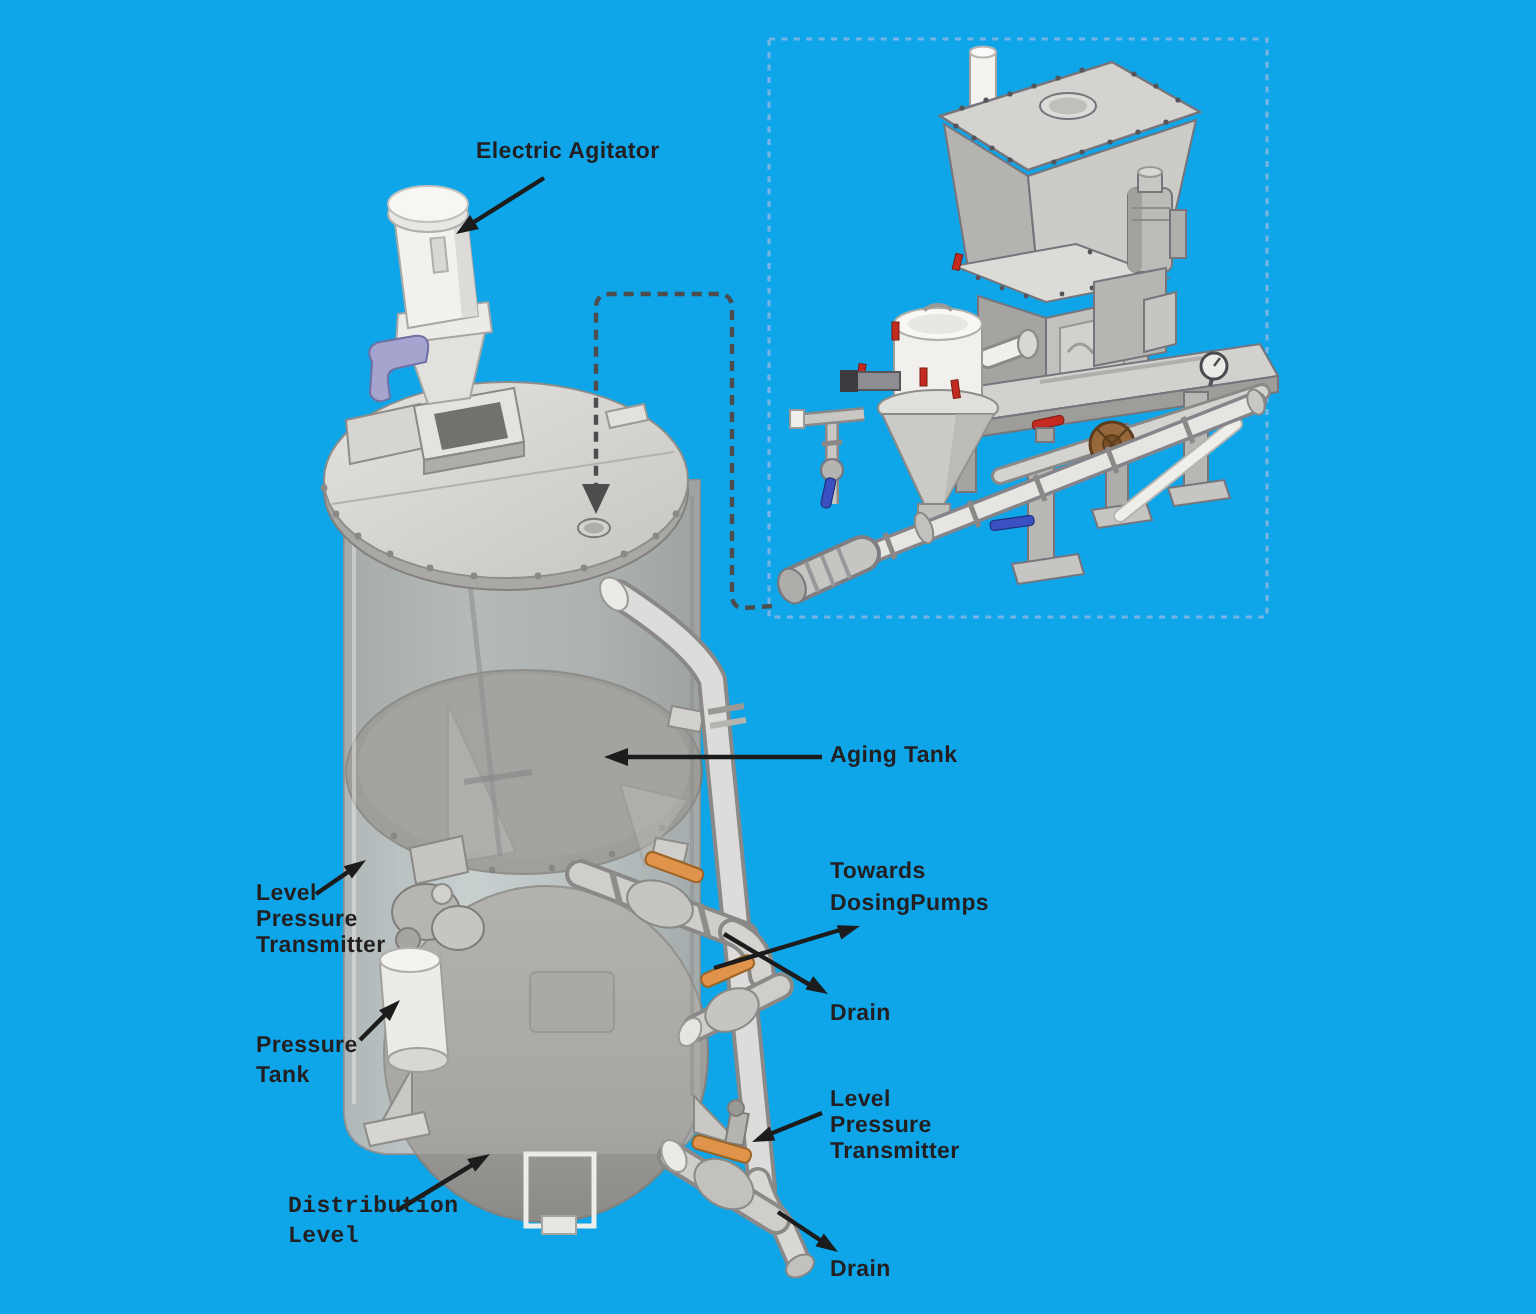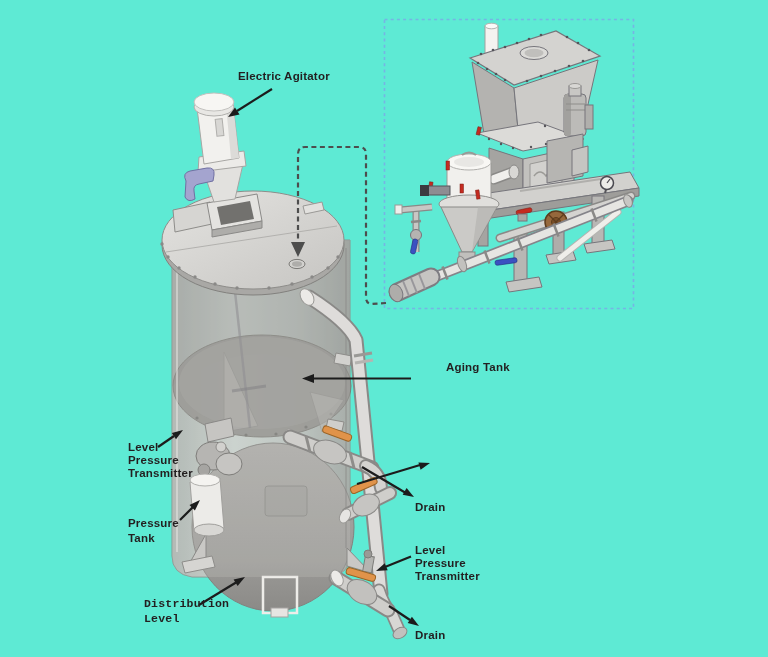--- a/index.html
+++ b/index.html
@@ -1,23 +1,23 @@
 <!DOCTYPE html>
 <html style="--label_text: #231f20; --arrow: #1c1c1c; --inset_border: #76b4e4; --callout_dash: #4d4d4d; --valve_handle_orange: #e0934a; --clamp_purple: #a4a4cf; --handle_blue: #3b51c1; --pin_red: #c42b20; --fitting_bronze: #96683c;"><head>
 <meta charset="utf-8">
 <style>
   html,body{margin:0;padding:0;background:#ffffff;}
-  .canvas{position:relative;width:768px;height:657px;background:#5eead4;overflow:hidden;
+  .canvas{position:relative;width:768px;height:657px;background:#0ea5e9;overflow:hidden;
           font-family:"Liberation Sans",sans-serif;}
   .art{position:absolute;left:0;top:0;}
   .label{position:absolute;font-weight:bold;font-size:11.5px;line-height:15px;
          letter-spacing:.2px;color:var(--label_text,#231f20);white-space:nowrap;}
   .tight{line-height:13px;}
   .lbl-electric{left:238px;top:69px;}
-  .lbl-aging{left:415px;top:360px;margin-left:31px;}
+  .lbl-aging{left:415px;top:371px;}
   .lbl-towards{left:415px;top:428px;line-height:16px;}
   .lbl-drain-u{left:415px;top:500px;}
   .lbl-lpt-r{left:415px;top:544px;}
   .lbl-drain-l{left:415px;top:628px;}
   .lbl-lpt-l{left:128px;top:441px;}
   .lbl-transfer{left:128px;top:516px;}
   .lbl-dist{left:144px;top:596px;font-family:Liberation Mono, monospace;}
   
   .arrow-line{stroke:var(--arrow,#1c1c1c);stroke-width:2.2;}
   .arrow-head{fill:var(--arrow,#1c1c1c);}
@@ -357,20 +357,24 @@
     <polygon class="arrow-head" points="245,577 237.6,585.9 233.6,579.5"></polygon>
   </g>
 </svg>
 
 <div class="label lbl-electric">
   <div>Electric Agitator</div>
 </div>
 <div class="label lbl-aging">
   <div>Aging Tank</div>
 </div>
+<div class="label lbl-towards">
+  <div>Towards</div>
+  <div>DosingPumps</div>
+</div>
 <div class="label lbl-drain-u">
   <div>Drain</div>
 </div>
 <div class="label tight lbl-lpt-r">
   <div>Level</div>
   <div>Pressure</div>
   <div>Transmitter</div>
 </div>
 <div class="label lbl-drain-l">
   <div>Drain</div>

